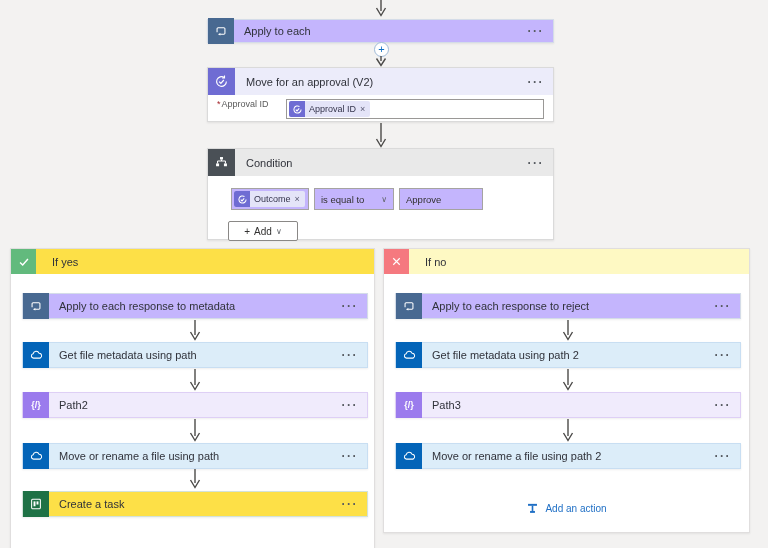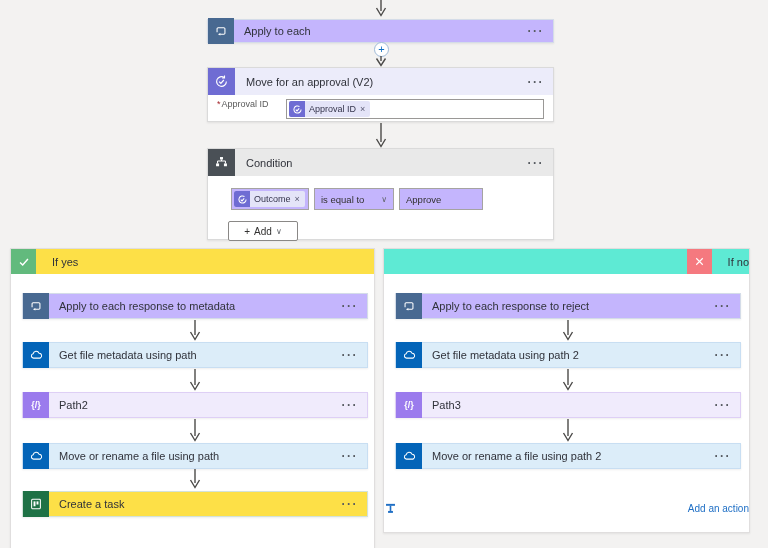--- a/index.html
+++ b/index.html
@@ -84,24 +84,24 @@
 
   
   .branch {
     position:absolute; background:#fff; border:1px solid #e0dede;
     box-shadow:0 1px 2px rgba(0,0,0,.07);
   }
   .branch-head { height:25px; display:flex; align-items:center; cursor:pointer; }
   .branch-head .bic { width:25px; height:25px; flex:none; display:flex; align-items:center; justify-content:center; }
   .branch-head .lbl { padding-left:16px; font-size:11px; color:#30323a; }
   .bh-yes { background:#fde047; } .bh-yes .bic { background:#62ba7d; }
-  .bh-no  { background:#5eead4;justify-content:flex-end; } .bh-no  .bic { background:#f5797f; }
+  .bh-no  { background:#fef9c3; } .bh-no  .bic { background:#f5797f; }
 
   .add-action {
-    position:absolute; left:0; right:0; display:flex; align-items:center; justify-content:space-between;
+    position:absolute; left:0; right:0; display:flex; align-items:center; justify-content:center;
     gap:6px; color:#1f6fc5; font-size:10px; cursor:pointer;
   }
 </style>
 </head>
 <body>
 
 <div class="canvas">
 
   <svg class="arrow" style="left:374px;top:0" width="14" height="17">
     <line x1="7" y1="0" x2="7" y2="11"></line>

